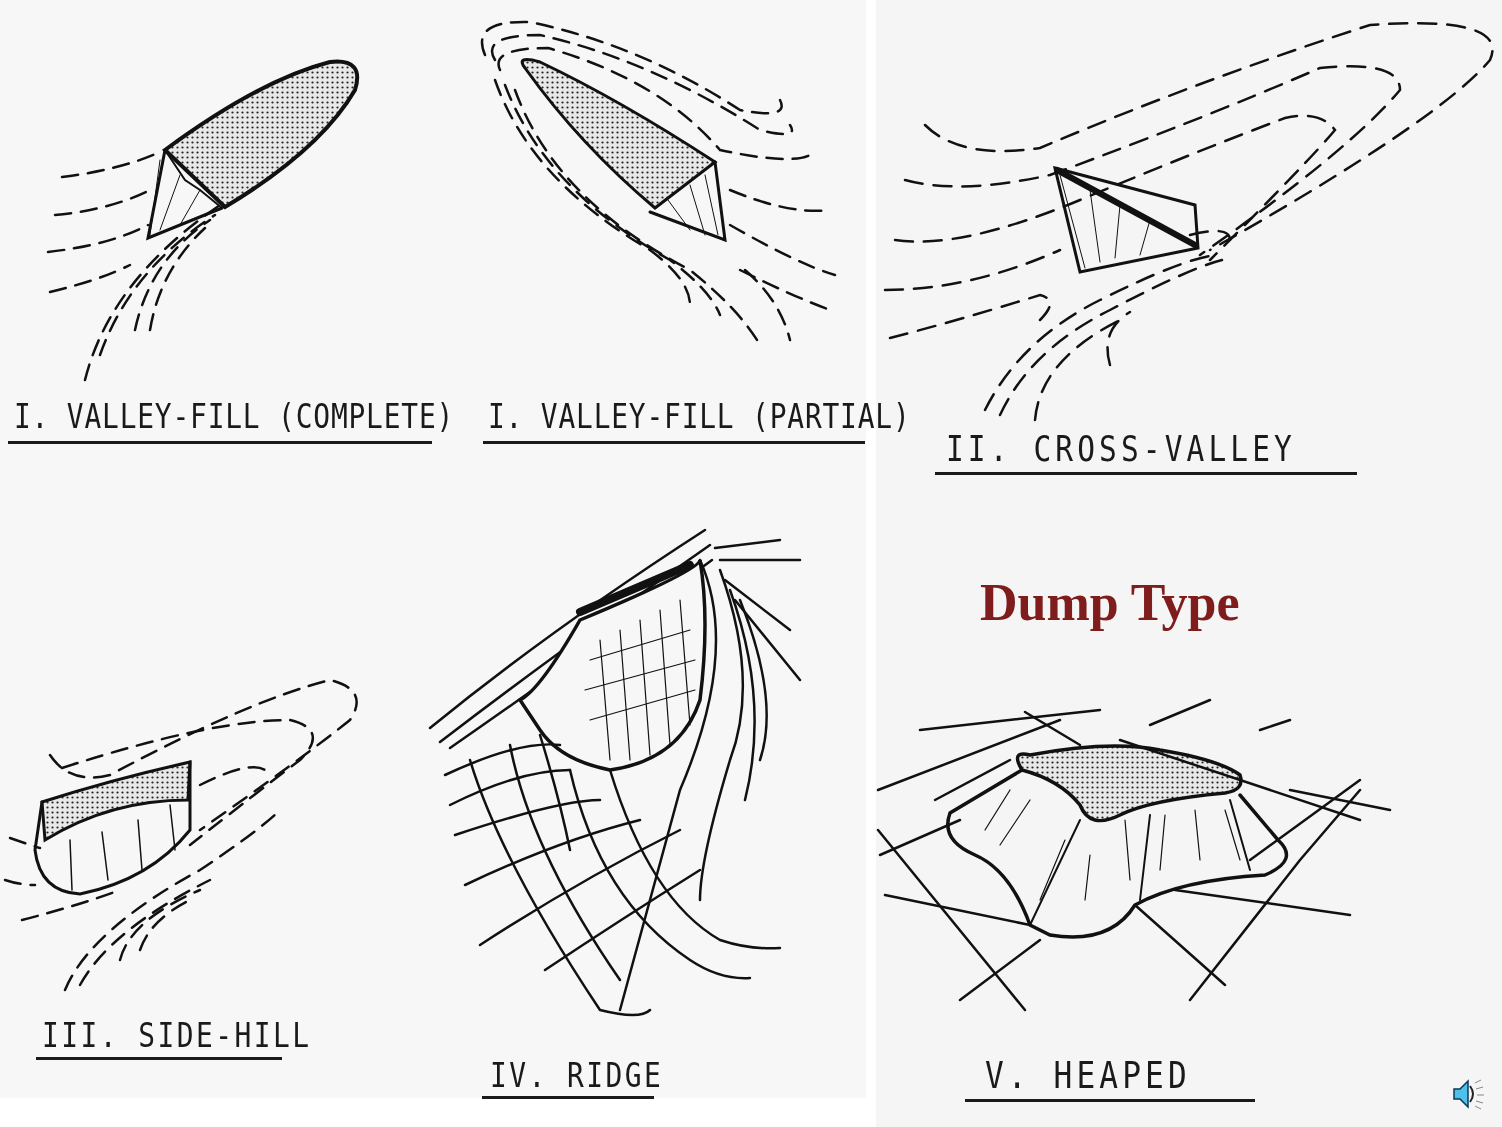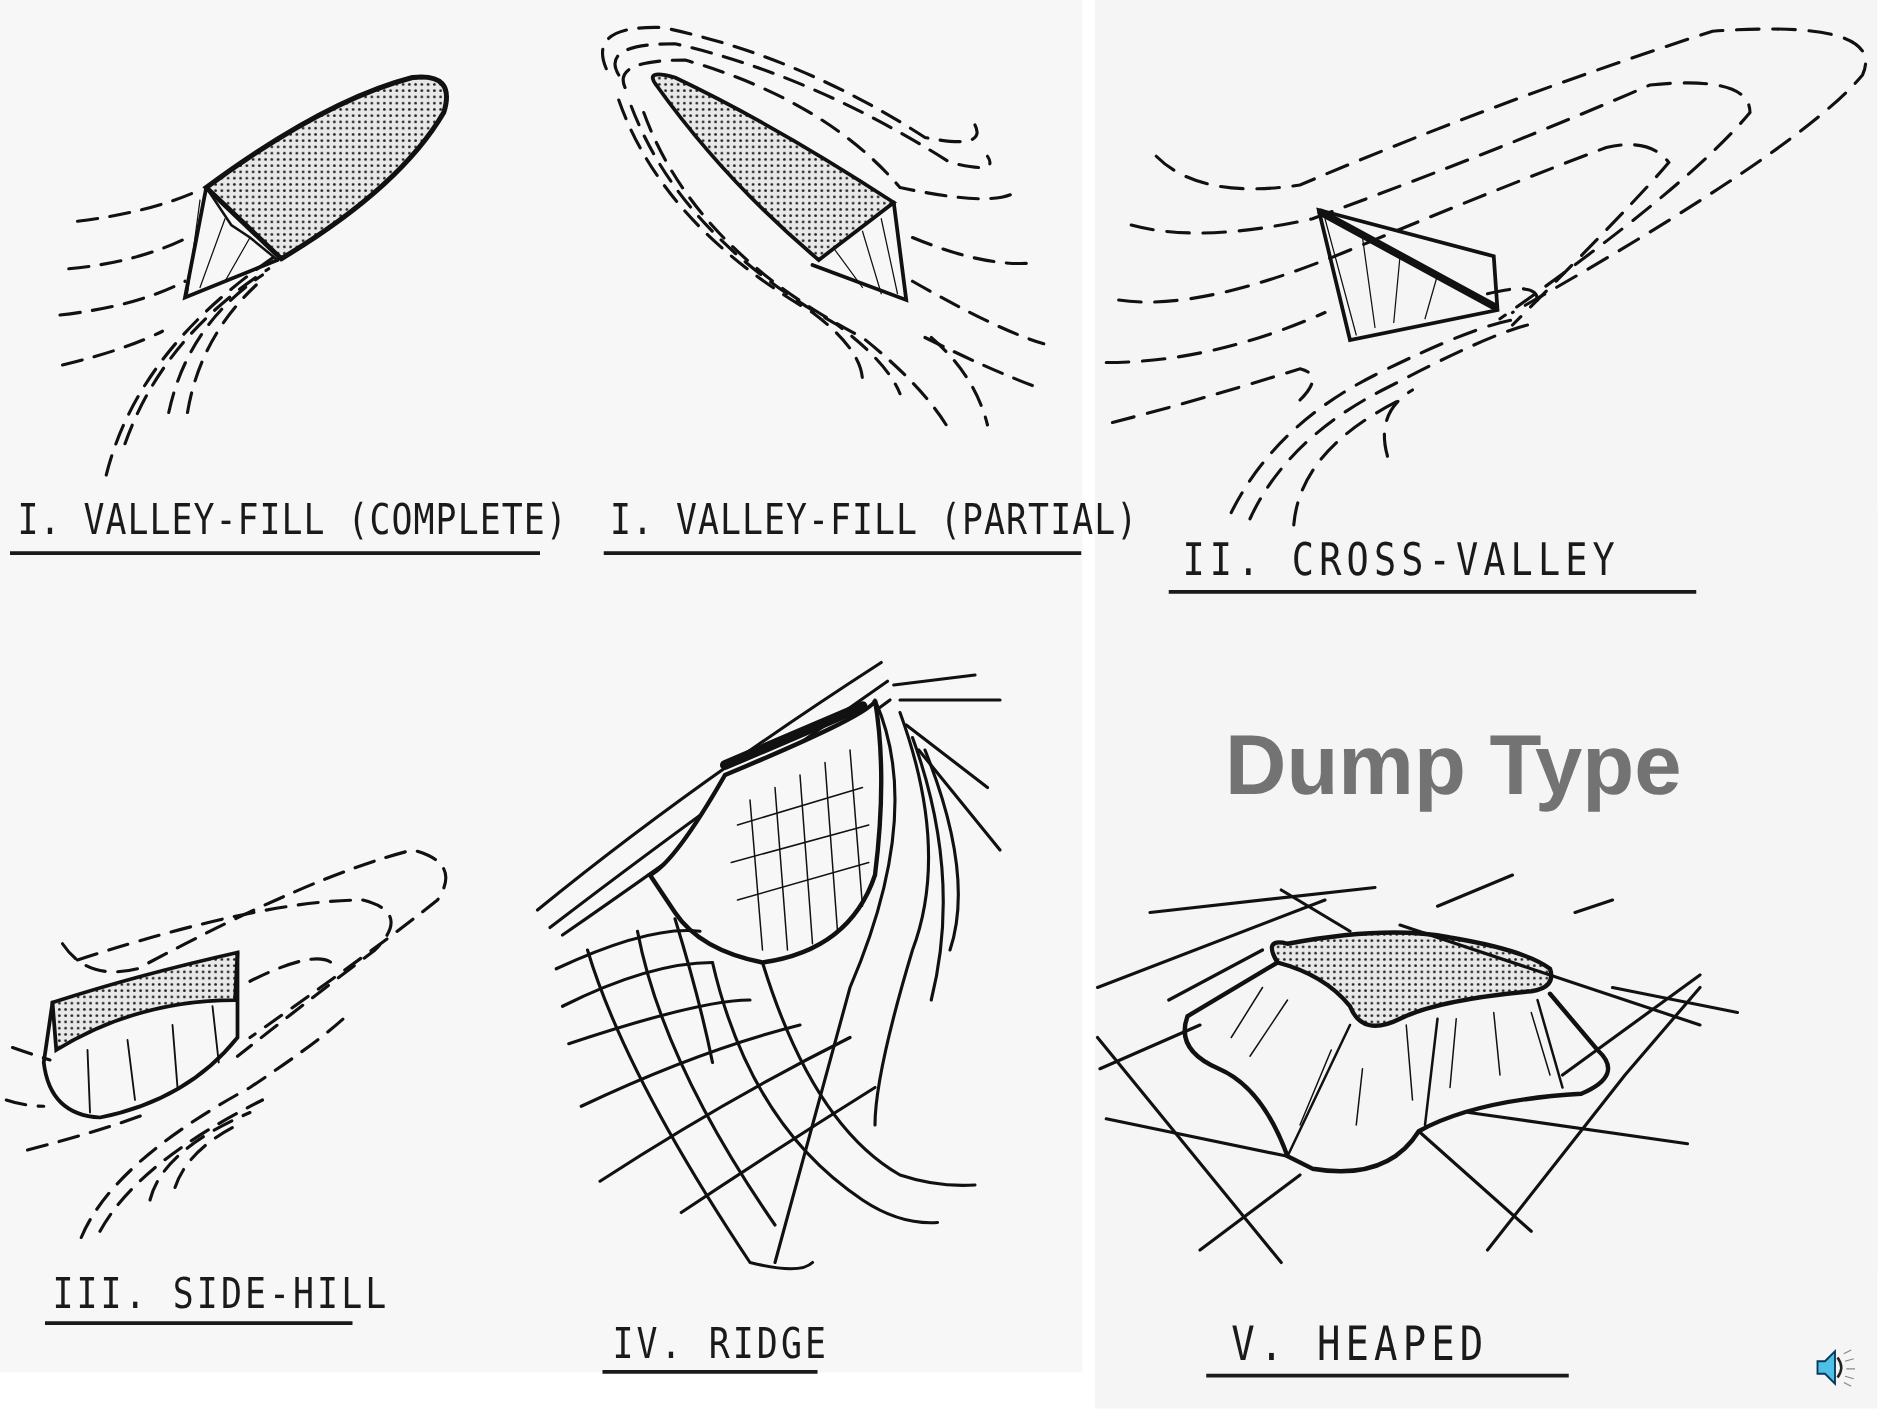--- a/index.html
+++ b/index.html
@@ -2,21 +2,21 @@
 <html><head>
 <meta charset="utf-8">
 <style>
   html, body { margin:0; padding:0; background:#ffffff; }
   body { width:1502px; height:1127px; position:relative; overflow:hidden; font-family:"Liberation Sans", sans-serif; }
   .scan { position:absolute; background:#f7f7f7; }
   #scan-left { left:0; top:0; width:866px; height:1098px; }
   #scan-right { left:876px; top:0; width:626px; height:1127px; background:#f5f5f5; }
   .label { position:absolute; font-family:"DejaVu Sans Mono", monospace; color:#1a1a1a; white-space:nowrap; transform:scaleX(0.82); transform-origin:left top; letter-spacing:1px; }
   .underline { position:absolute; height:3px; background:#1a1a1a; }
-  .title { position:absolute; left:980px; top:573px; font-family:Liberation Sans, sans-serif; font-weight:bold; font-size:68px; color:#737373; }
+  .title { position:absolute; left:980px; top:573px; font-family:Liberation Serif, serif; font-weight:bold; font-size:52px; color:#7f1d1d; }
   svg.fig { position:absolute; left:0; top:0; }
   .speaker { position:absolute; left:1448px; top:1074px; width:40px; height:40px; }
 </style>
 </head>
 <body>
 
 <div class="scan" id="scan-left"></div>
 <div class="scan" id="scan-right"></div>
 
 <svg class="fig" width="1502" height="1127" viewBox="0 0 1502 1127">

